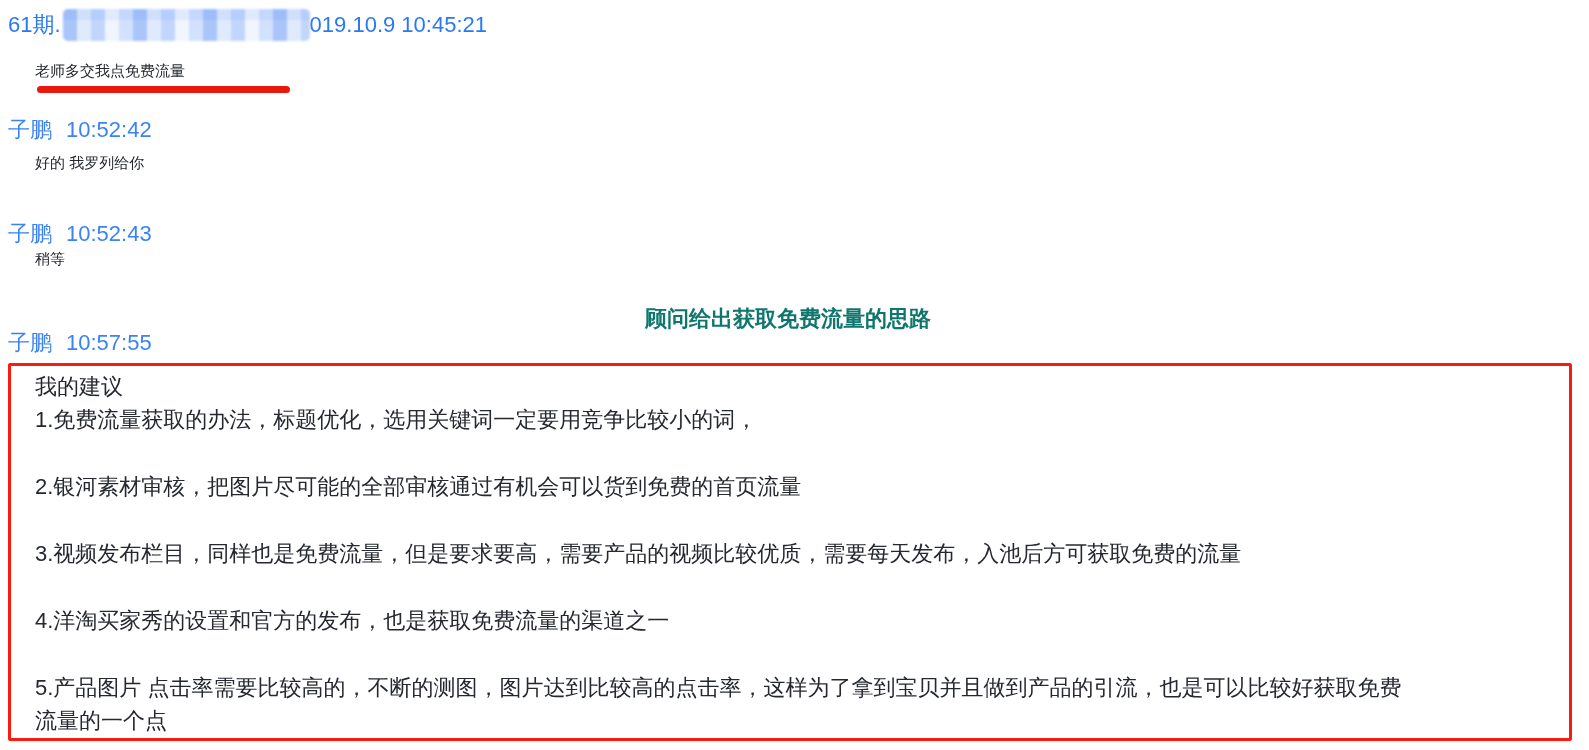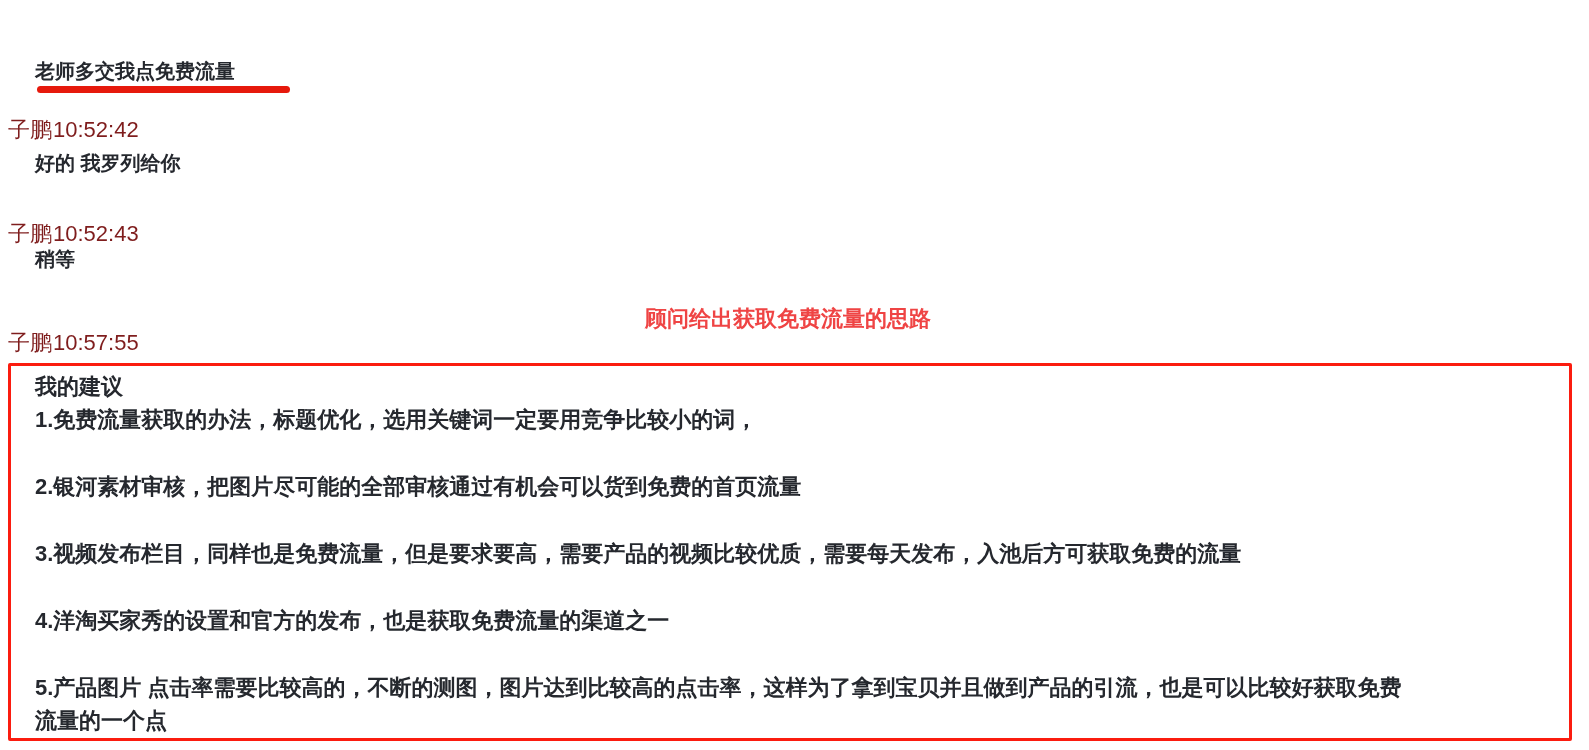--- a/index.html
+++ b/index.html
@@ -18,22 +18,22 @@
   .msg-header {
     position: absolute;
     font-size: 22px;
     line-height: 26px;
     font-weight: 500;
     white-space: nowrap;
     display: flex;
     align-items: center;
   }
   .msg-header.blue { color: #2979f2; }
-  .msg-header.green { color: #7f1d1d; }
-  .msg-header .time { margin-left: 1px; }
+  .msg-header.green { color: #3b82f6; }
+  .msg-header .time { margin-left: 14px; }
   .redaction {
     display: inline-block;
     width: 247px;
     height: 32px;
     margin-left: 2px;
     border-radius: 5px;
     background:
       repeating-linear-gradient(90deg,
         rgba(86, 140, 244, 0.50) 0 14px,
         rgba(150, 186, 250, 0.30) 14px 28px,
@@ -42,39 +42,39 @@
         rgba(130, 172, 249, 0.36) 56px 70px),
       repeating-linear-gradient(0deg,
         rgba(255, 255, 255, 0.00) 0 11px,
         rgba(255, 255, 255, 0.45) 11px 21px,
         rgba(214, 228, 253, 0.55) 21px 32px);
     filter: blur(1px);
   }
   .msg-text {
     position: absolute;
     color: #25282e;
-    font-size: 20px;
+    font-size: 15px;
     line-height: 26px;
-    font-weight: 700;
+    font-weight: 400;
     white-space: nowrap;
   }
   .red-underline {
     position: absolute;
     left: 37px;
     top: 86px;
     width: 253px;
     height: 7px;
     border-radius: 4px;
     background: #e6190c;
   }
   .annotation {
     position: absolute;
     left: 645px;
     top: 306px;
-    color: #ef4444;
+    color: #0f766e;
     font-size: 22px;
     line-height: 26px;
     font-weight: 600;
     white-space: nowrap;
   }
   .advice-box {
     position: absolute;
     left: 8px;
     top: 363px;
     width: 1558px;
@@ -85,29 +85,34 @@
     box-sizing: content-box;
   }
   .advice-text {
     position: absolute;
     left: 24px;
     top: 4px;
     right: 14px;
     color: #25282e;
     font-size: 22px;
     line-height: 33.4px;
-    font-weight: 700;
+    font-weight: 400;
     white-space: pre-line;
   }
 </style>
 </head>
 <body>
 
 <div class="page">
 
+  <div class="msg-header blue" style="left:8px; top:9px;">
+    <span>61期.</span>
+    <span class="redaction"></span>
+    <span>019.10.9 10:45:21</span>
+  </div>
   <div class="msg-text" style="left:35px; top:58px;">老师多交我点免费流量</div>
   <div class="red-underline"></div>
 
   <div class="msg-header green" style="left:8px; top:117px;">
     <span>子鹏</span>
     <span class="time">10:52:42</span>
   </div>
   <div class="msg-text" style="left:35px; top:150px;">好的 我罗列给你</div>
 
   <div class="msg-header green" style="left:8px; top:221px;">

